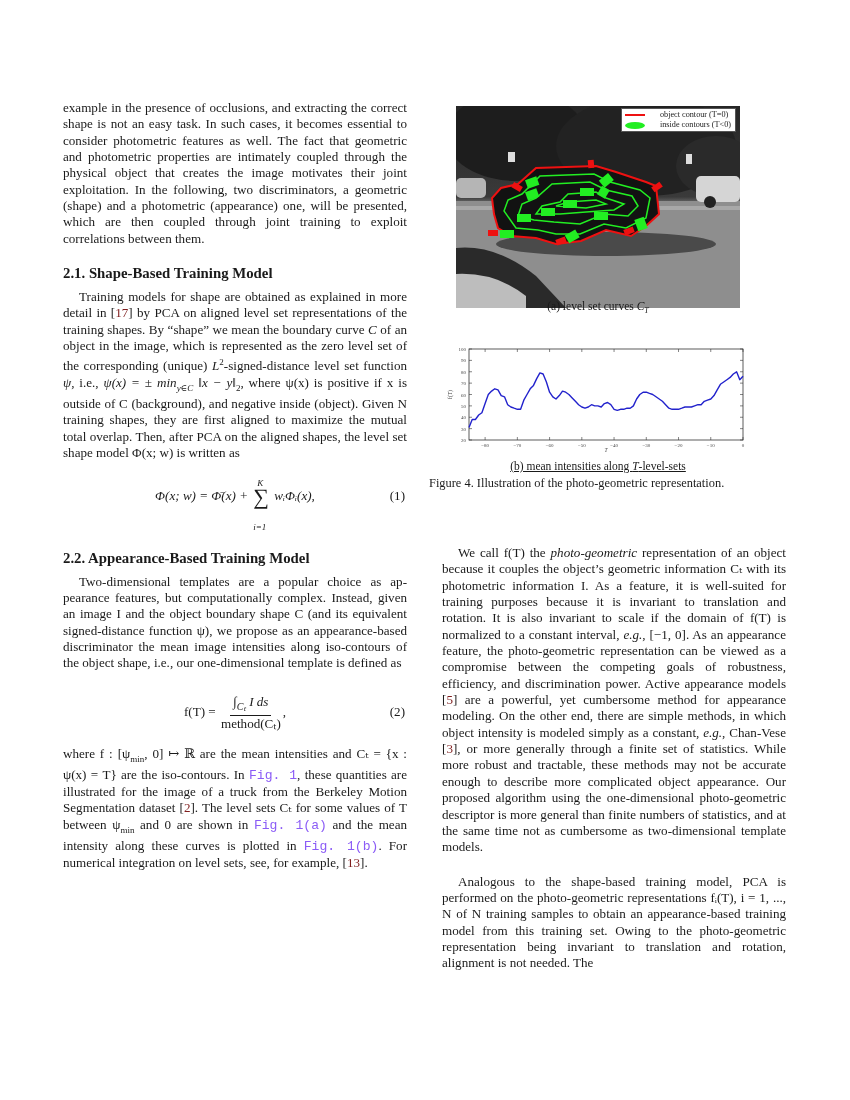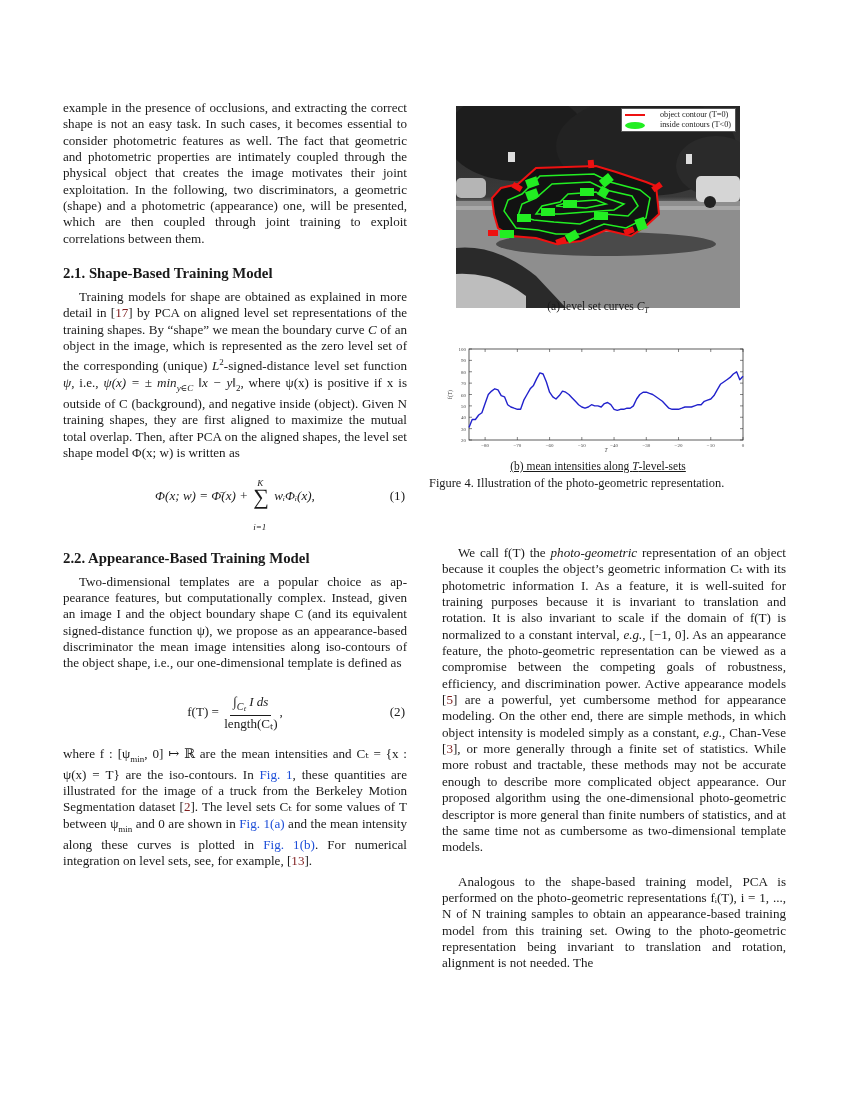--- a/index.html
+++ b/index.html
@@ -6,21 +6,21 @@
   body { width: 850px; height: 1100px; position: relative; overflow: hidden;
          font-family: "Liberation Serif", "DejaVu Serif", serif; color: #1a1a1a; }
   .col { position: absolute; width: 344px; font-size: 13.1px; line-height: 16.35px; text-align: justify; hyphens: manual; }
   .col p { margin: 0; }
   .col .indent { text-indent: 16px; }
   #left { left: 63px; top: 100px; }
   #right { left: 442px; top: 545px; }
   h3 { font-family: "Liberation Serif", serif; font-weight: bold; font-size: 14.8px; margin: 0; line-height: 18px; }
   .m { font-style: italic; }
   .cite { color: #7f1d1d; margin-top: 9px; }
-  .ref { color: #1d4ed8; }
+  .ref { color: #8b5cf6; font-family: Liberation Mono, monospace; }
   .eq { position: relative; height: 62px; }
   .eq .body { position: absolute; left: 0; right: 0; text-align: center; }
   .eq .num { position: absolute; right: 2px; }
   
   #fig-photo { position: absolute; left: 456px; top: 106px; width: 284px; height: 202px; background: #4a4a4a; overflow: hidden; }
   #fig-photo svg { position: absolute; left: 0; top: 0; }
   .legend { position: absolute; right: 4px; top: 2px; background: #ffffff; border: 1px solid #555; font-size: 8.2px; line-height: 10px; padding: 1px 4px 1px 3px; }
   .legend-row { display: flex; align-items: center; gap: 15px; white-space: nowrap; }
   .sw-line { width: 20px; height: 2px; background: #ee1111; }
   .sw-oval { width: 20px; height: 7px; background: #22ee22; border-radius: 50%; }
@@ -49,21 +49,21 @@
 
 
   <h3 style="margin-top:17px;">2.2. Appearance-Based Training Model</h3>
 
   <p class="indent" style="margin-top:7px;">Two-dimensional templates are a popular choice as ap­pearance features, but computationally complex.  Instead, given an image I and the object boundary shape C (and its equivalent signed-distance function ψ), we propose as an appearance-based discriminator the mean image inten­sities along iso-contours of the object shape, i.e., our one-dimensional template is defined as</p>
 
   <div class="eq" style="height:58px; margin-top:14px;font-family:Liberation Serif, serif;">
     <div class="body" style="top:8px;">
       <span>f(T) = </span><span style="display:inline-flex; flex-direction:column; align-items:center; vertical-align:middle; margin:0 2px;">
           <span style="border-bottom:1px solid #1a1a1a; padding:0 3px;"><span>∫</span><sub class="m" style="font-size:10px;">Cₜ</sub><span class="m"> I ds</span></span>
-          <span>length(Cₜ)</span>
+          <span>method(Cₜ)</span>
         </span><span>,</span>
     </div>
     <div class="num" style="top:18px;">(2)</div>
   </div>
 
   <p style="margin-top:2px;"><span>where f : [ψ</span><sub style="font-size:9px;">min</sub><span>, 0] ↦ ℝ are the mean intensities and Cₜ = {x : ψ(x) = T} are the iso-contours. In </span><span class="ref">Fig. 1</span><span>, these quantities are illustrated for the image of a truck from the Berkeley Motion Segmentation dataset [</span><span class="cite">2</span><span>].  The level sets Cₜ for some values of T between ψ</span><sub style="font-size:9px;">min</sub><span> and 0 are shown in </span><span class="ref">Fig. 1(a)</span><span> and the mean intensity along these curves is plot­ted in </span><span class="ref">Fig. 1(b)</span><span>. For numerical integration on level sets, see, for example, [</span><span class="cite">13</span><span>].</span></p>
 </div>
 
 <div id="fig-photo">
   <svg width="284" height="202" viewBox="0 0 284 202">

